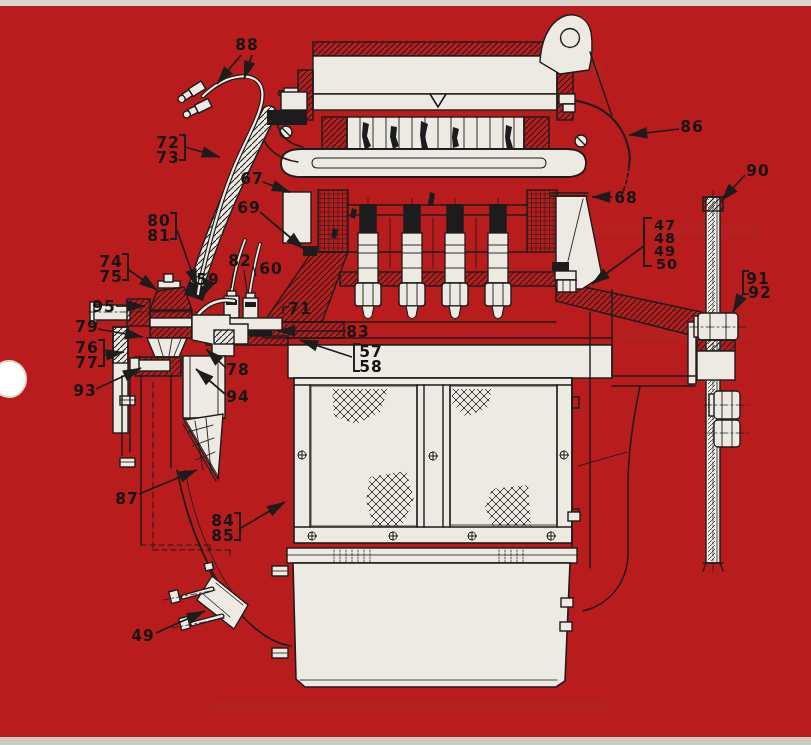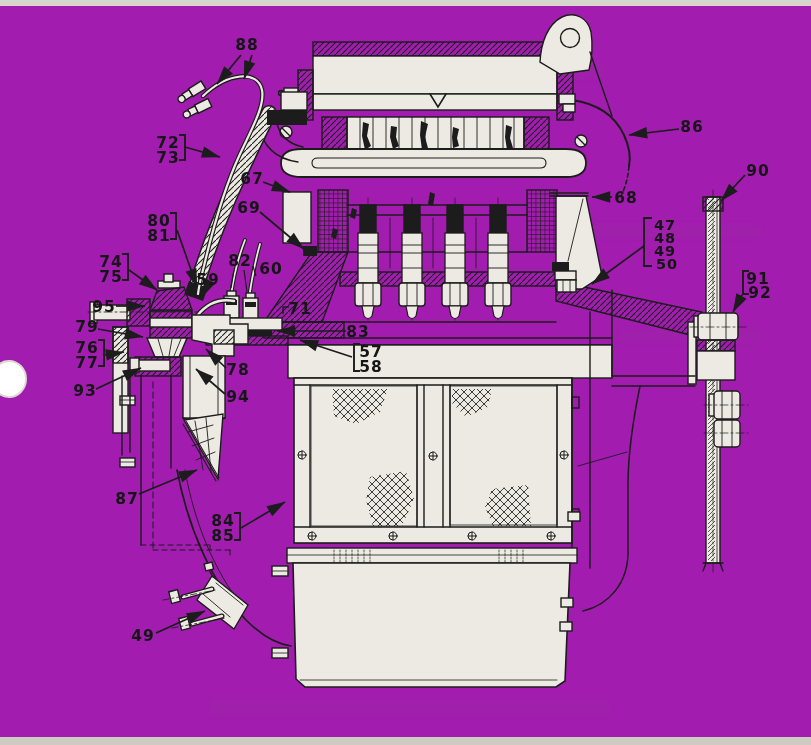--- a/index.html
+++ b/index.html
@@ -1,16 +1,16 @@
 <!DOCTYPE html>
 <html><head>
 <meta charset="utf-8">
 <style>
   html,body{margin:0;padding:0;background:#b9b7ae;}
-  .page{position:relative;width:811px;height:745px;background:#a21caf;overflow:hidden;
+  .page{position:relative;width:811px;height:745px;background:#b91c1c;overflow:hidden;
         font-family:"DejaVu Sans",sans-serif;}
   svg{display:block}
   .lbl{font-family:"DejaVu Sans",sans-serif;font-weight:bold;font-size:15.5px;
        letter-spacing:1px;fill:#161616;text-anchor:middle;}
   .lbl-sm{font-size:14.5px;}
 </style>
 </head>
 <body>
 
 <div class="page">

